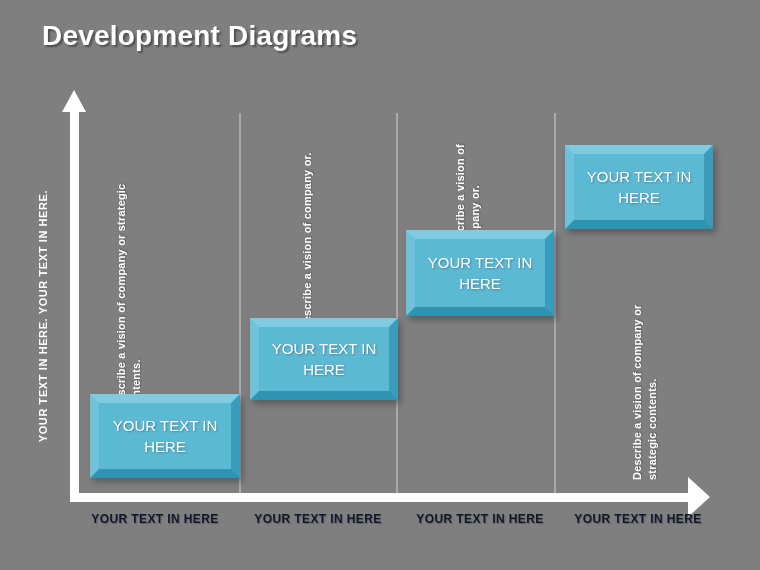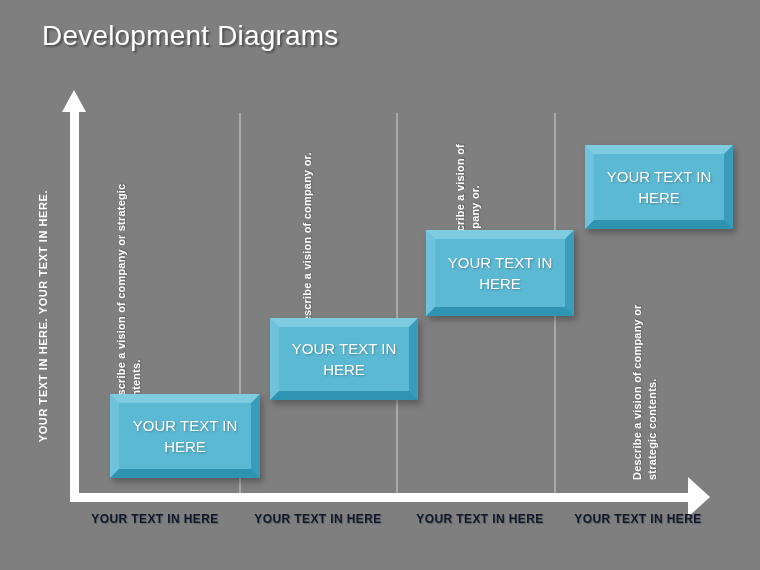--- a/index.html
+++ b/index.html
@@ -20,21 +20,21 @@
     background: #7f7f7f;
     overflow: hidden;
   }
 
   
   .title {
     position: absolute;
     left: 42px;
     top: 20px;
     font-size: 28px;
-    font-weight: normal;
+    font-weight: bold;
     color: #ffffff;
     letter-spacing: 0.2px;
     text-shadow: 2px 2px 2px rgba(40,40,40,0.55);
     white-space: nowrap;
   }
 
   
   .axis-v-shaft {
     position: absolute;
     left: 70px;
@@ -115,21 +115,20 @@
     box-sizing: border-box;
     background: #5cb9d4;
     border-top: 9px solid #7fcbe0;
     border-left: 9px solid #6ec3da;
     border-right: 9px solid #3a9cba;
     border-bottom: 9px solid #2f93b2;
     box-shadow: 3px 4px 6px rgba(40,40,40,0.40);
     display: flex;
     align-items: center;
     justify-content: center;
-    margin-left: 20px;
   }
   .box-inner {
     font-size: 15px;
     color: #ffffff;
     text-align: center;
     line-height: 21px;
     text-shadow: 1px 1px 2px rgba(40,40,40,0.35);
     padding: 0 4px;
   }
 

